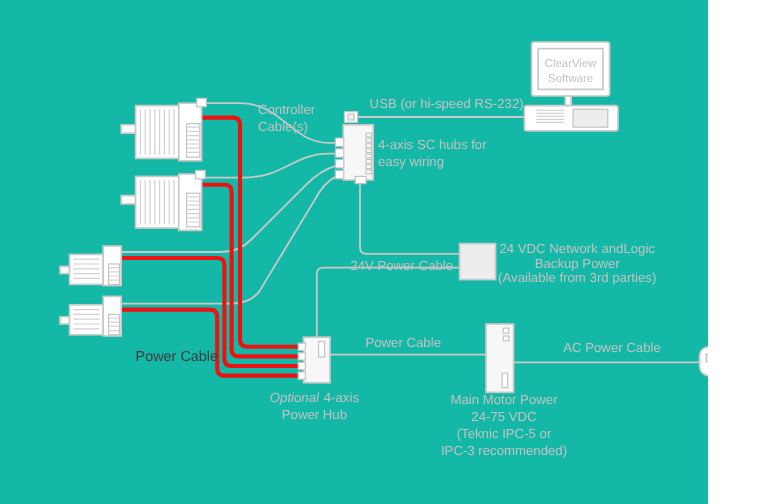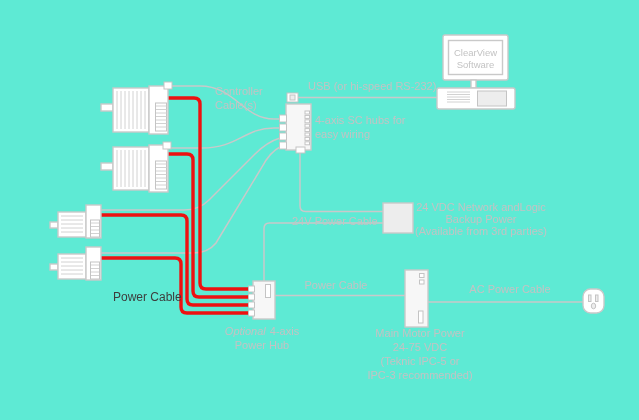--- a/index.html
+++ b/index.html
@@ -4,21 +4,21 @@
 <style>
   :root{
     --cable-red:#ee1111;
     --line-gray:#c9c9c9;
     --fill-light:#f7f7f7;
     --fill-box:#ededed;
     --label-gray:#c3c3c3;
     --label-dark:#3d3d3d;
   }
   html,body{margin:0;padding:0;background:#fff;}
-  .stage{position:relative;width:639px;height:420px;background:#5eead4;overflow:hidden;}
+  .stage{position:relative;width:590px;height:420px;background:#14b8a6;overflow:hidden;}
   svg text{font-family:"Liberation Sans","DejaVu Sans",sans-serif;}
   .lbl{font-size:11px;fill:var(--label-gray);}
   .mid{text-anchor:middle;}
   .lbl-dark{font-size:12px;fill:var(--label-dark);}
   .lbl-sm{font-size:9.5px;fill:var(--label-gray);text-anchor:middle;}
   .ital{font-style:italic;}
   .gline{fill:none;stroke:var(--line-gray);stroke-width:1.5;}
   .rline{fill:none;stroke:var(--cable-red);stroke-width:3.4;}
   .box{fill:#fff;stroke:var(--line-gray);stroke-width:1.4;}
   .boxf{fill:var(--fill-light);stroke:var(--line-gray);stroke-width:1.4;}

